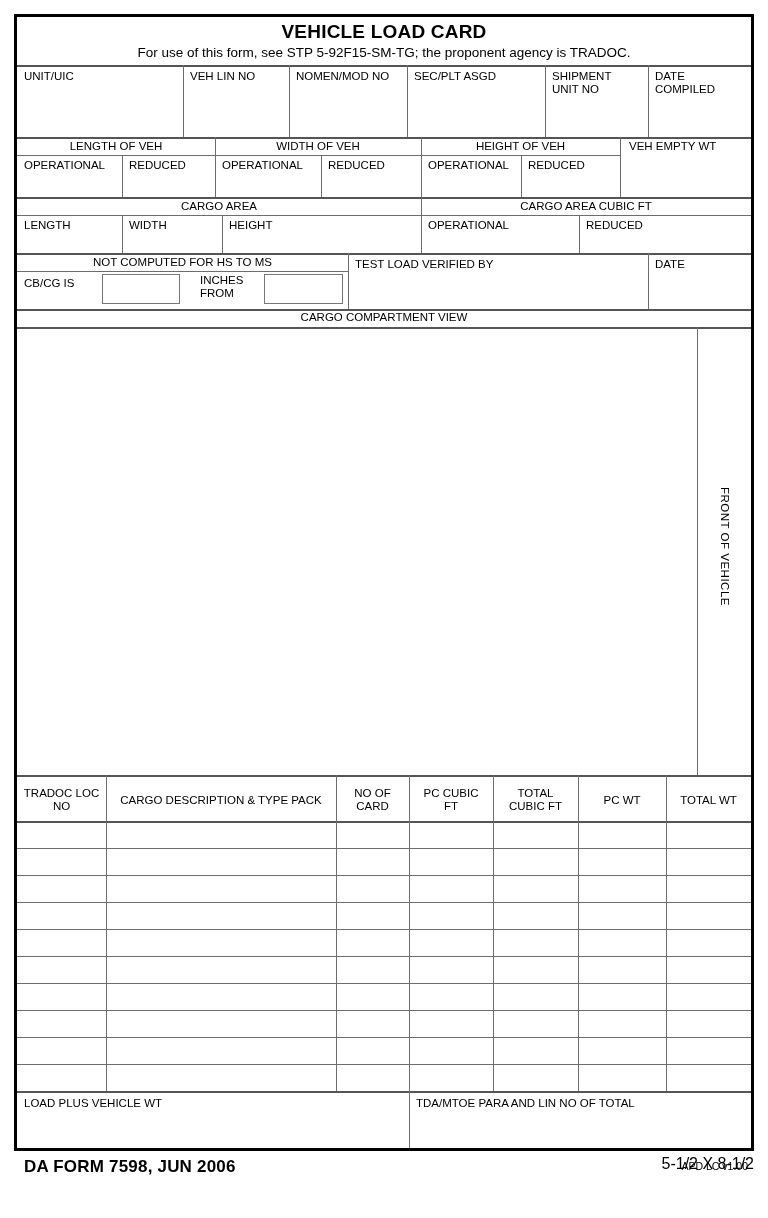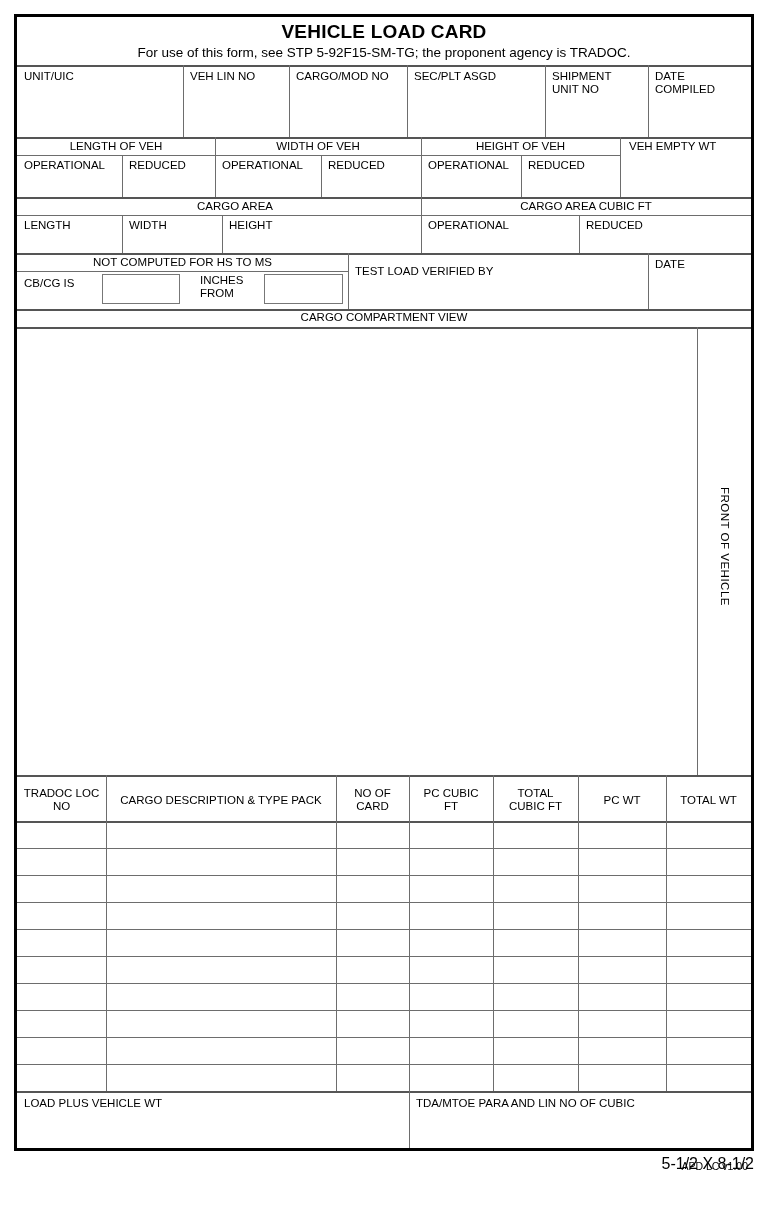--- a/index.html
+++ b/index.html
@@ -163,21 +163,21 @@
     <div class="vline" style="left:528px; top:48px; height:72px;"></div>
     <div class="vline" style="left:631px; top:48px; height:72px;"></div>
 
     <div class="cell" style="left:166px; top:48px; width:106px; height:72px;">
       <span class="caption" style="left:7px; top:5px;">VEH LIN NO</span>
     </div>
     <div class="cell" style="left:0; top:48px; width:166px; height:72px;">
       <span class="caption" style="left:7px; top:5px;">UNIT/UIC</span>
     </div>
     <div class="cell" style="left:272px; top:48px; width:118px; height:72px;">
-      <span class="caption" style="left:7px; top:5px;">CARGO/MOD NO</span>
+      <span class="caption" style="left:7px; top:5px;">NOMEN/MOD NO</span>
     </div>
     <div class="cell" style="left:390px; top:48px; width:138px; height:56px;">
       <span class="caption" style="left:7px; top:5px;">SEC/PLT ASGD</span>
     </div>
     <div class="cell" style="left:528px; top:48px; width:103px; height:72px;">
       <span class="caption" style="left:7px; top:5px;">SHIPMENT
 UNIT NO</span>
     </div>
     <div class="cell" style="left:631px; top:48px; width:103px; height:72px;">
       <span class="caption" style="left:7px; top:5px;">DATE
@@ -216,21 +216,21 @@
     <div class="cell" style="left:404px; top:138px; width:100px; height:42px;">
       <span class="caption" style="left:7px; top:4px;">OPERATIONAL</span>
     </div>
     <div class="cell" style="left:504px; top:138px; width:99px; height:42px;">
       <span class="caption" style="left:7px; top:4px;">REDUCED</span>
     </div>
     <div class="cell" style="left:603px; top:120px; width:131px; height:60px;"></div>
 
     <div class="hline thick" style="top:180px;"></div>
 
-    <div class="band-caption" style="left:8px; top:183px; width:404px;padding-left:8px;">CARGO  AREA</div>
+    <div class="band-caption" style="left:0; top:183px; width:404px;">CARGO  AREA</div>
     <div class="band-caption" style="left:404px; top:183px; width:330px;">CARGO  AREA CUBIC FT</div>
 
     <div class="hline" style="top:198px;"></div>
 
     <div class="vline" style="left:404px; top:180px; height:56px;"></div>
     <div class="vline" style="left:105px; top:198px; height:38px;"></div>
     <div class="vline" style="left:205px; top:198px; height:38px;"></div>
     <div class="vline" style="left:562px; top:198px; height:38px;"></div>
 
     <div class="cell" style="left:0; top:198px; width:105px; height:26px;">
@@ -259,21 +259,21 @@
 
     <div class="cell" style="left:0; top:254px; width:331px; height:38px;">
       <span class="caption" style="left:7px; top:6px;">CB/CG IS</span>
       <span class="inputbox" style="left:85px; top:3px; width:78px; height:30px;"></span>
       <span class="caption" style="left:183px; top:3px;">INCHES
 FROM</span>
       <span class="inputbox" style="left:247px; top:3px; width:79px; height:30px;"></span>
     </div>
 
     <div class="cell" style="left:331px; top:236px; width:300px; height:56px;">
-      <span class="caption" style="left:7px; top:5px;margin-top:7px;">TEST LOAD VERIFIED BY</span>
+      <span class="caption" style="left:7px; top:5px;">TEST LOAD VERIFIED BY</span>
     </div>
     <div class="cell" style="left:631px; top:236px; width:103px; height:56px;">
       <span class="caption" style="left:7px; top:5px;">DATE</span>
     </div>
 
     <div class="hline thick" style="top:292px;"></div>
 
     <div class="band-caption" style="left:0; top:294px; width:734px;">CARGO  COMPARTMENT VIEW</div>
     <div class="hline thick" style="top:310px;"></div>
 
@@ -528,22 +528,23 @@
         </div>
       </div>
 
     <div class="hline thick" style="top:1074px;"></div>
 
     <div class="vline" style="left:392px; top:1074px; height:57px;"></div>
     <div class="cell" style="left:0; top:1074px; width:392px; height:57px;">
       <span class="caption" style="left:7px; top:6px;">LOAD PLUS VEHICLE WT</span>
     </div>
     <div class="cell" style="left:392px; top:1074px; width:342px; height:57px;">
-      <span class="caption" style="left:7px; top:6px;">TDA/MTOE PARA AND LIN NO OF CUBIC</span>
+      <span class="caption" style="left:7px; top:6px;">TDA/MTOE PARA AND LIN NO OF TOTAL</span>
     </div>
 
   </div>
 </div>
 
 <div class="footer-strip">
+  <span class="form-id">DA FORM 7598, JUN 2006</span>
   <span class="form-size">5-1/2 X 8-1/2</span>
   <span class="apd-ver">APD LC v1.00</span>
 </div>
 
 </body></html>

